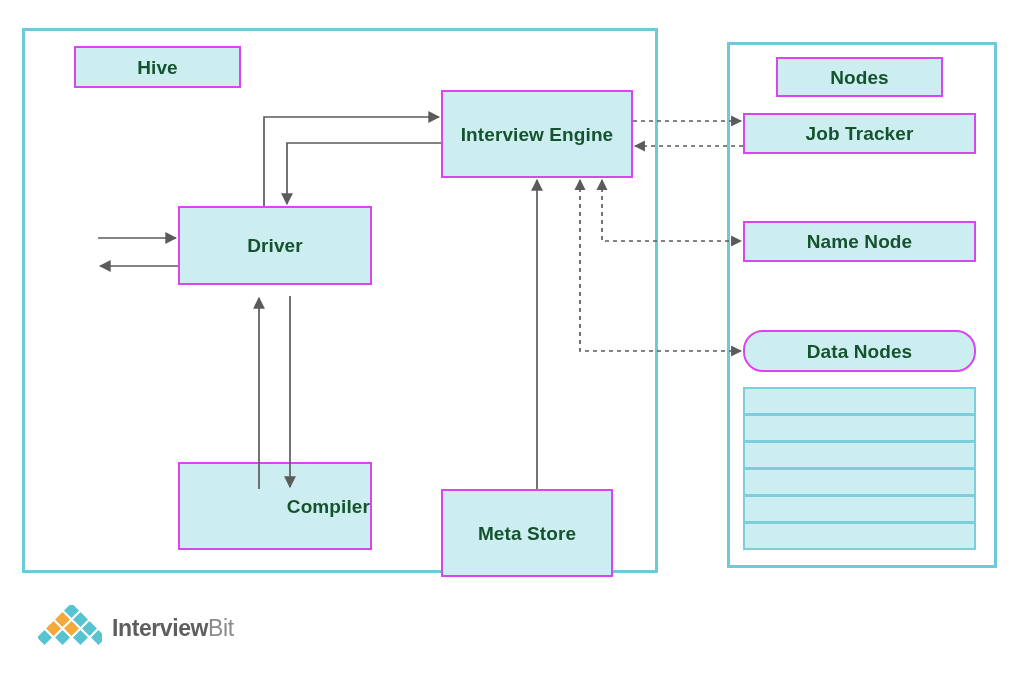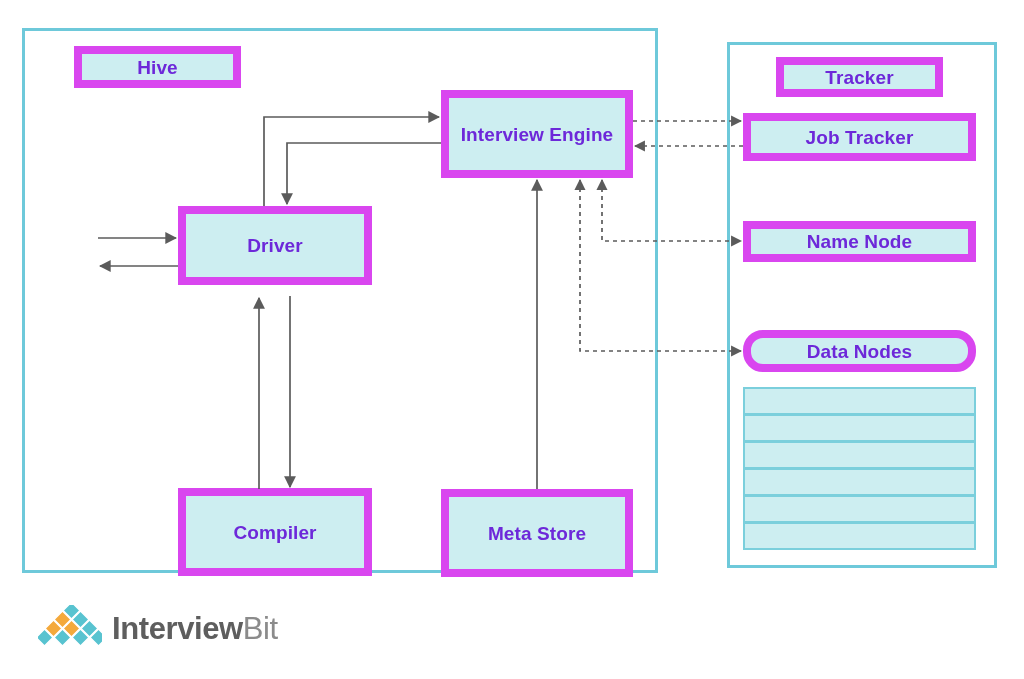--- a/index.html
+++ b/index.html
@@ -24,26 +24,26 @@
     position: absolute;
     box-sizing: border-box;
     border: 3px solid #6ec9da;
     background: #ffffff;
   }
 
   
   .node {
     position: absolute;
     box-sizing: border-box;
-    border: 8px solid #d946ef;
+    border: 2px solid #d946ef;
     background: #cdeef1;
     display: flex;
     align-items: center;
     justify-content: center;
-    color: #6d28d9;
+    color: #14532d;
     font-size: 19px;
     font-weight: 600;
     letter-spacing: .1px;
     line-height: 1;
     white-space: nowrap;
   }
 
   
   .rack {
     position: absolute;
@@ -67,21 +67,21 @@
     left: 38px;
     top: 602px;
     width: 250px;
     height: 52px;
     display: flex;
     align-items: center;
   }
   #logo-mark { width: 64px; height: 46px; flex: 0 0 auto; }
   #logo-text {
     margin-left: 10px;
-    font-size: 31px;
+    font-size: 23px;
     font-weight: 700;
     color: #5e5e5e;
     letter-spacing: -.4px;
     line-height: 1;
     white-space: nowrap;
   }
   #logo-text .bit { color: #8b8b8b; font-weight: 400; }
 </style>
 </head>
 <body>
@@ -96,35 +96,35 @@
 
 
   <div class="node" id="driver-node" style="left:178px; top:206px; width:194px; height:79px;">
     <span>Driver</span>
   </div>
 
   <div class="node" id="execution-engine-node" style="left:441px; top:90px; width:192px; height:88px;">
     <span>Interview Engine</span>
   </div>
 
-  <div class="node" id="compiler-node" style="left:178px; top:488px; width:194px; height:88px;">
+  <div class="node" id="compiler-node" style="left:178px; top:462px; width:194px; height:88px;justify-content:flex-end;">
     <span>Compiler</span>
   </div>
 
-  <div class="node" id="meta-store-node" style="left:441px; top:489px; width:192px; height:88px;">
+  <div class="node" id="meta-store-node" style="left:441px; top:489px; width:172px; height:88px;">
     <span>Meta Store</span>
   </div>
 
   <div class="panel" id="hadoop-panel" style="left:727px; top:42px; width:270px; height:526px;"></div>
 
   <div class="node" id="hadoop-title" style="left:776px; top:57px; width:167px; height:40px;">
-    <span>Tracker</span>
-  </div>
-
-  <div class="node" id="job-tracker-node" style="left:743px; top:113px; width:233px; height:48px;">
+    <span>Nodes</span>
+  </div>
+
+  <div class="node" id="job-tracker-node" style="left:743px; top:113px; width:233px; height:41px;">
     <span>Job Tracker</span>
   </div>
 
   <div class="node" id="name-node-node" style="left:743px; top:221px; width:233px; height:41px;">
     <span>Name Node</span>
   </div>
 
   <div class="node" id="data-nodes-node" style="left:743px; top:330px; width:233px; height:42px;border-radius:20px;">
     <span>Data Nodes</span>
   </div>

